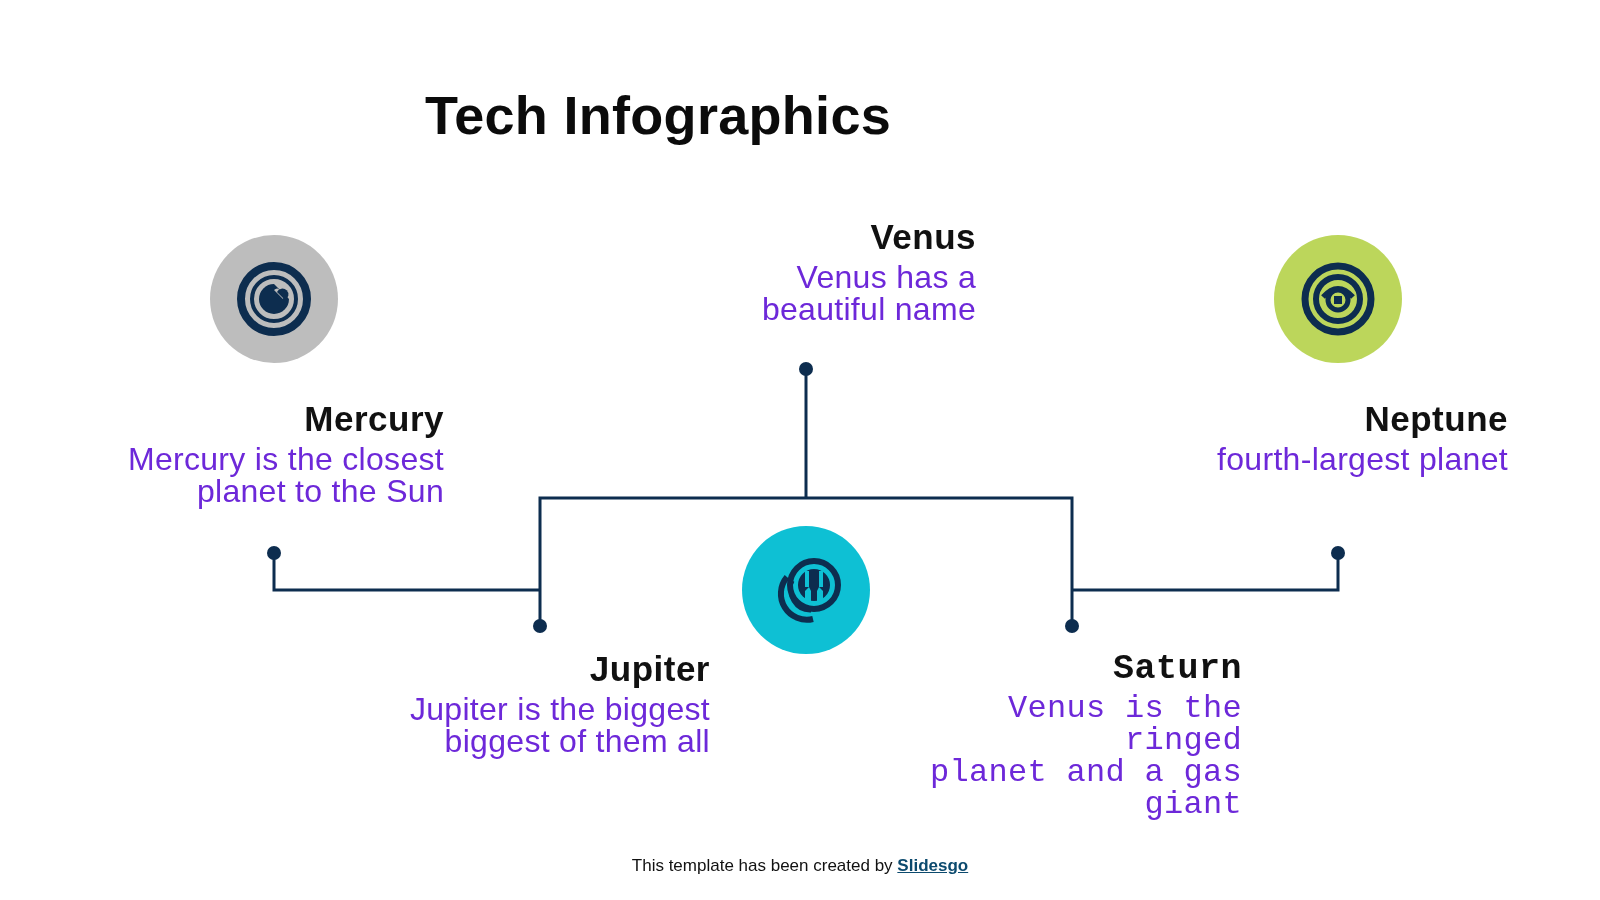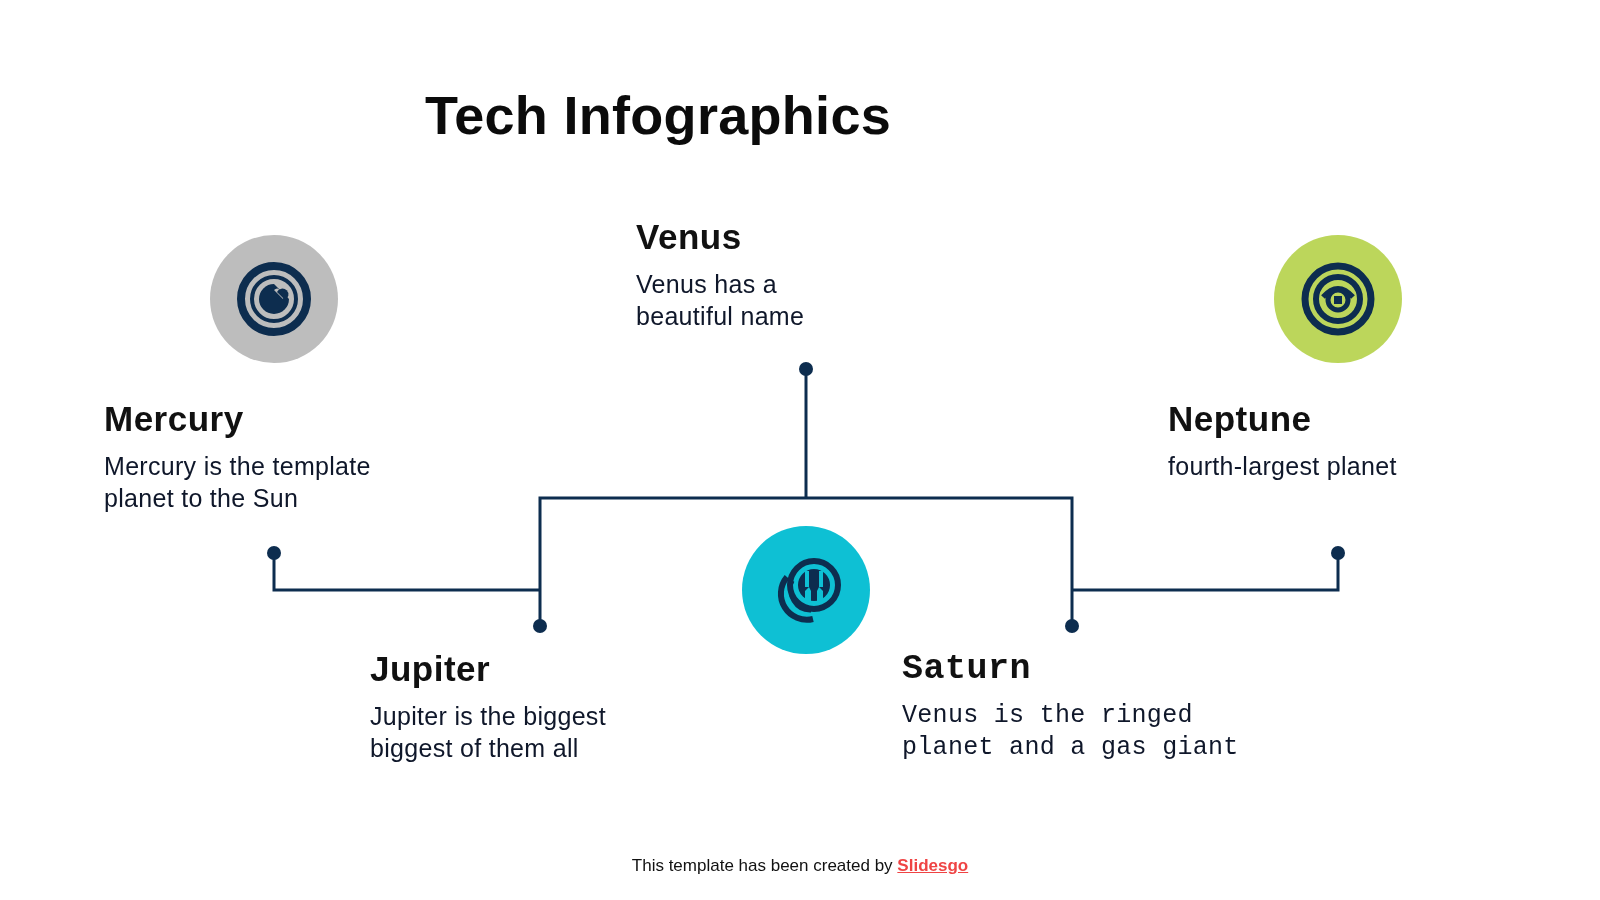--- a/index.html
+++ b/index.html
@@ -1,25 +1,25 @@
 <!DOCTYPE html>
 <html><head>
 <meta charset="utf-8">
 <style>
   html,body{margin:0;padding:0;background:#ffffff;}
   body{width:1600px;height:900px;position:relative;overflow:hidden;font-family:"Liberation Sans","DejaVu Sans",sans-serif;color:#111111;}
   .title{position:absolute;left:0;width:1316px;top:84px;text-align:center;font-size:54px;font-weight:700;letter-spacing:0.3px;color:#0b0b0b;}
-  .block{position:absolute;text-align:left;width:340px;}
+  .block{position:absolute;text-align:right;width:340px;}
   .block .name{font-size:35px;font-weight:700;color:#111;line-height:42px;letter-spacing:0.5px;}
-  .block .desc{font-size:25px;line-height:32px;color:#0f172a;margin-top:10px;letter-spacing:0.3px;}
+  .block .desc{font-size:32px;line-height:32px;color:#6d28d9;margin-top:3px;letter-spacing:0.3px;}
   .circle{position:absolute;width:128px;height:128px;border-radius:50%;display:flex;align-items:center;justify-content:center;}
   .circle svg{width:74px;height:74px;}
   svg.lines{position:absolute;left:0;top:0;width:1600px;height:900px;pointer-events:none;}
   .footer{position:absolute;left:0;width:1600px;top:856px;text-align:center;font-size:17px;color:#111;}
-  .footer a{font-weight:700;color:#ef4444;text-decoration:underline;}
+  .footer a{font-weight:700;color:#0c4a6e;text-decoration:underline;}
 </style>
 </head>
 <body>
 
 <div>
   <div class="title">Tech Infographics</div>
 
   <svg class="lines" viewBox="0 0 1600 900">
     <g stroke="#0d2d4f" stroke-width="3" fill="none">
       <path d="M806 370 V498"></path>
@@ -65,21 +65,21 @@
       <circle cx="37" cy="37" r="22" fill="none" stroke="#0d2d4f" stroke-width="6"></circle>
       <path d="M22 35 Q37 18 52 35" fill="none" stroke="#0d2d4f" stroke-width="5"></path>
       <circle cx="37" cy="38" r="10" fill="none" stroke="#0d2d4f" stroke-width="5"></circle>
       <rect x="33" y="34" width="8" height="8" fill="#0d2d4f"></rect>
     </svg>
   </div>
 
   <div class="block" style="left:104px;top:398px;">
     <div class="name">Mercury</div>
     <div class="desc">
-      <div>Mercury is the template</div>
+      <div>Mercury is the closest</div>
       <div>planet to the Sun</div>
     </div>
   </div>
 
   <div class="block" style="left:636px;top:216px;">
     <div class="name">Venus</div>
     <div class="desc">
       <div>Venus has a</div>
       <div>beautiful name</div>
     </div>

